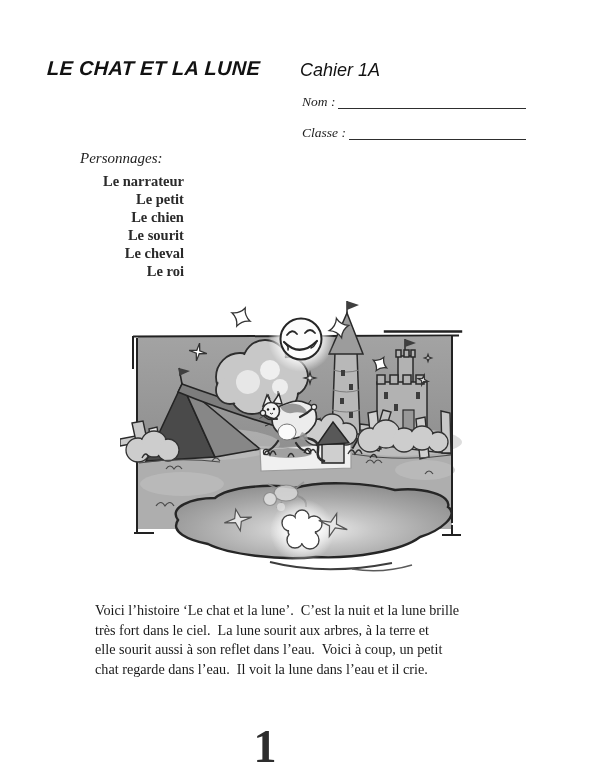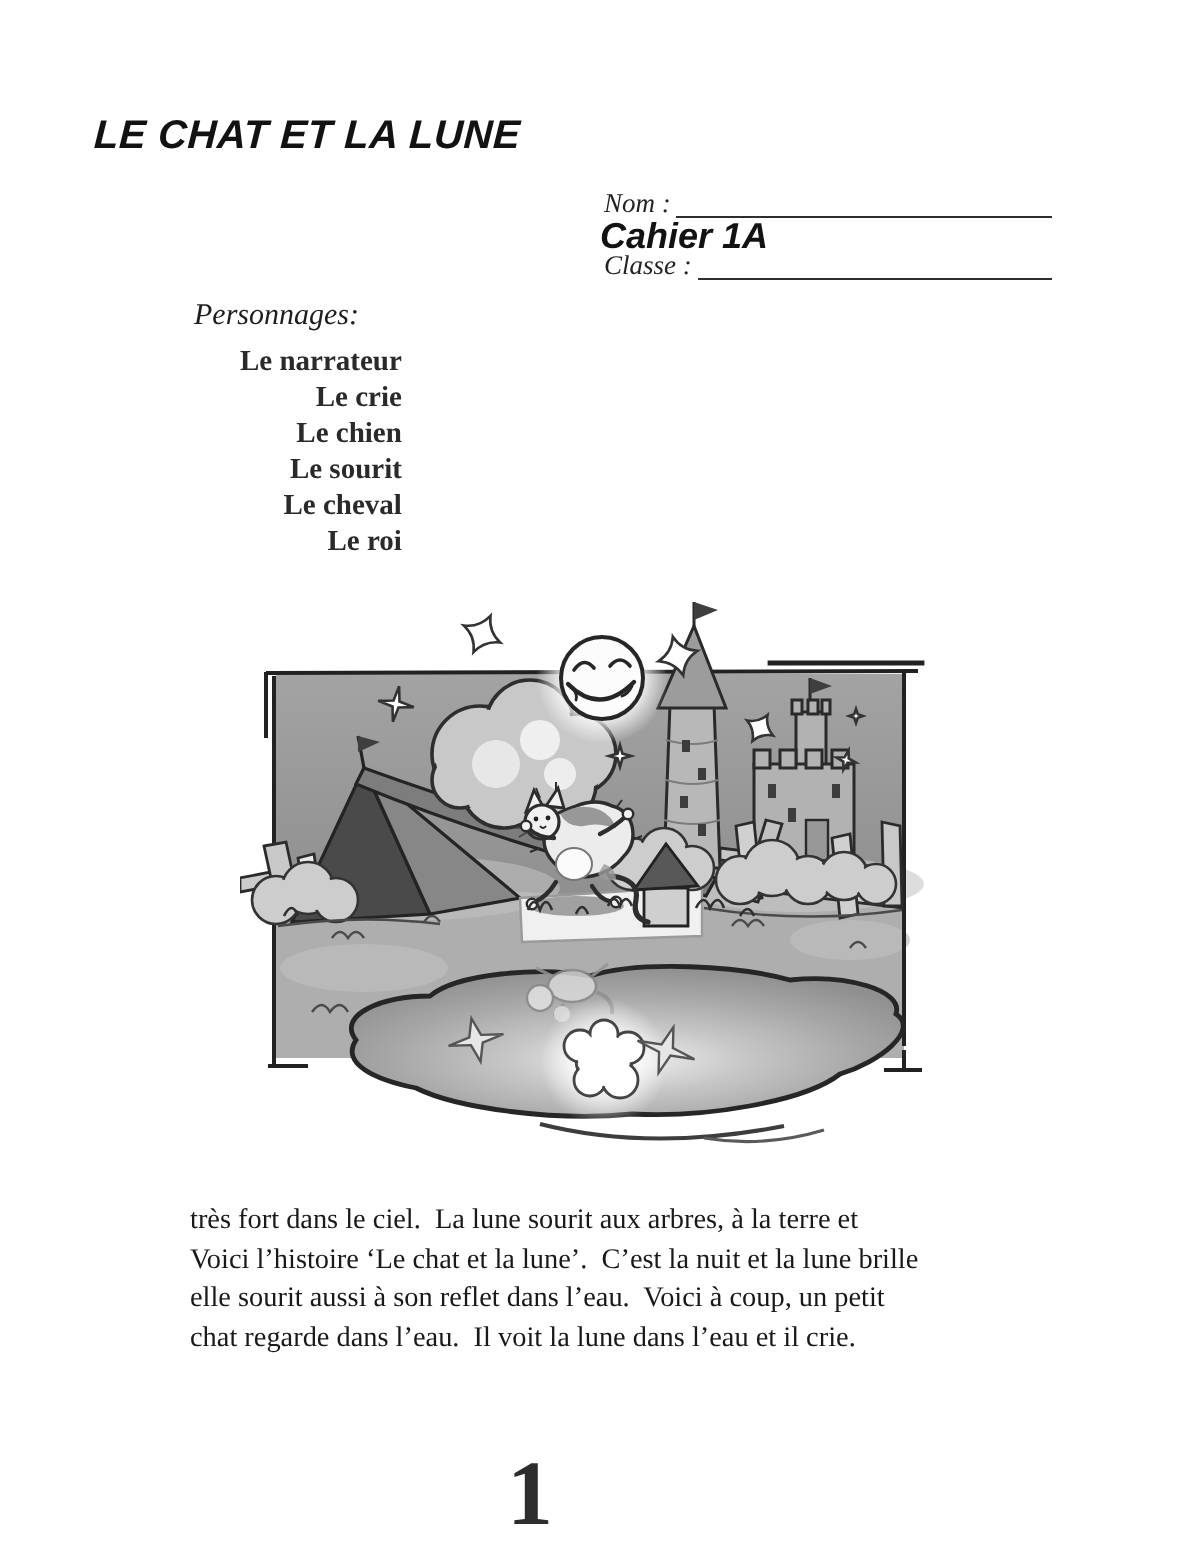--- a/index.html
+++ b/index.html
@@ -10,36 +10,36 @@
   }
   .abs{position:absolute;}
   
   .doc-title{
     left:47px;top:57px;font-family:"Liberation Sans",sans-serif;
     font-weight:700;font-style:italic;font-size:20px;letter-spacing:.3px;
     color:#121212;transform:skewX(-3deg);white-space:pre;
   }
   .cahier{
     left:300px;top:60px;font-family:"Liberation Sans",sans-serif;
-    font-weight:700;font-style:italic;font-size:18px;color:#121212;white-space:pre;margin-top:48px;
+    font-weight:400;font-style:italic;font-size:18px;color:#121212;white-space:pre;
   }
   .form-row{
     left:302px;display:flex;align-items:flex-end;width:224px;height:18px;
   }
   .form-row .lbl{
     font-style:italic;font-size:13.5px;white-space:pre;color:#232323;
     padding-right:3px;line-height:15px;
   }
   .form-row .line{
     flex:1;border-bottom:1.6px solid #2e2e2e;height:14px;
   }
   .row-nom{top:91px;}
   .row-classe{top:123px;align-items:center;}
   
-  .personnages{left:97px;top:150px;}
+  .personnages{left:80px;top:150px;}
   .personnages .heading{font-style:italic;font-size:15px;color:#1d1d1d;margin-bottom:5px;white-space:pre;}
   .personnages .item{
     margin-left:23px;font-weight:700;font-size:14.5px;line-height:18px;
     color:#2a2a2a;white-space:pre;text-align:right;
   }
   
   .illo{left:120px;top:292px;width:360px;height:290px;}
   
   .narrator{left:95px;top:601px;}
   .narrator .heading{font-weight:700;font-size:15px;margin-bottom:6px;white-space:pre;color:#151515;}
@@ -62,21 +62,21 @@
   <span class="line"></span>
 </div>
 <div class="abs form-row row-classe">
   <span class="lbl">Classe :</span>
   <span class="line"></span>
 </div>
 
 <div class="abs personnages">
   <div class="heading">Personnages:</div>
   <div class="item">Le narrateur</div>
-  <div class="item">Le crie</div>
+  <div class="item">Le petit</div>
   <div class="item">Le chien</div>
   <div class="item">Le sourit</div>
   <div class="item">Le cheval</div>
   <div class="item">Le roi</div>
 </div>
 
 <svg class="abs illo" viewBox="0 0 360 290">
   <defs>
     <linearGradient id="sky" x1="0" y1="0" x2="0" y2="1">
       <stop offset="0" stop-color="#a3a3a3"></stop>
@@ -347,19 +347,19 @@
     <g transform="translate(303,88) rotate(15)">
       <path d="M0,-5 L1.1,-1.1 L5,0 L1.1,1.1 L0,5 L-1.1,1.1 L-5,0 L-1.1,-1.1 Z"></path>
     </g>
     <g transform="translate(308,66)">
       <path d="M0,-3.5 L0.9,-0.9 L3.5,0 L0.9,0.9 L0,3.5 L-0.9,0.9 L-3.5,0 L-0.9,-0.9 Z"></path>
     </g>
   </g>
 </svg>
 
 <div class="abs narrator">
+  <div class="line">Voici l’histoire ‘Le chat et la lune’.  C’est la nuit et la lune brille</div>
   <div class="line">très fort dans le ciel.  La lune sourit aux arbres, à la terre et</div>
-  <div class="line">Voici l’histoire ‘Le chat et la lune’.  C’est la nuit et la lune brille</div>
   <div class="line">elle sourit aussi à son reflet dans l’eau.  Voici à coup, un petit</div>
   <div class="line">chat regarde dans l’eau.  Il voit la lune dans l’eau et il crie.</div>
 </div>
 
 <div class="abs pagenum">1</div>
 
 </body></html>

